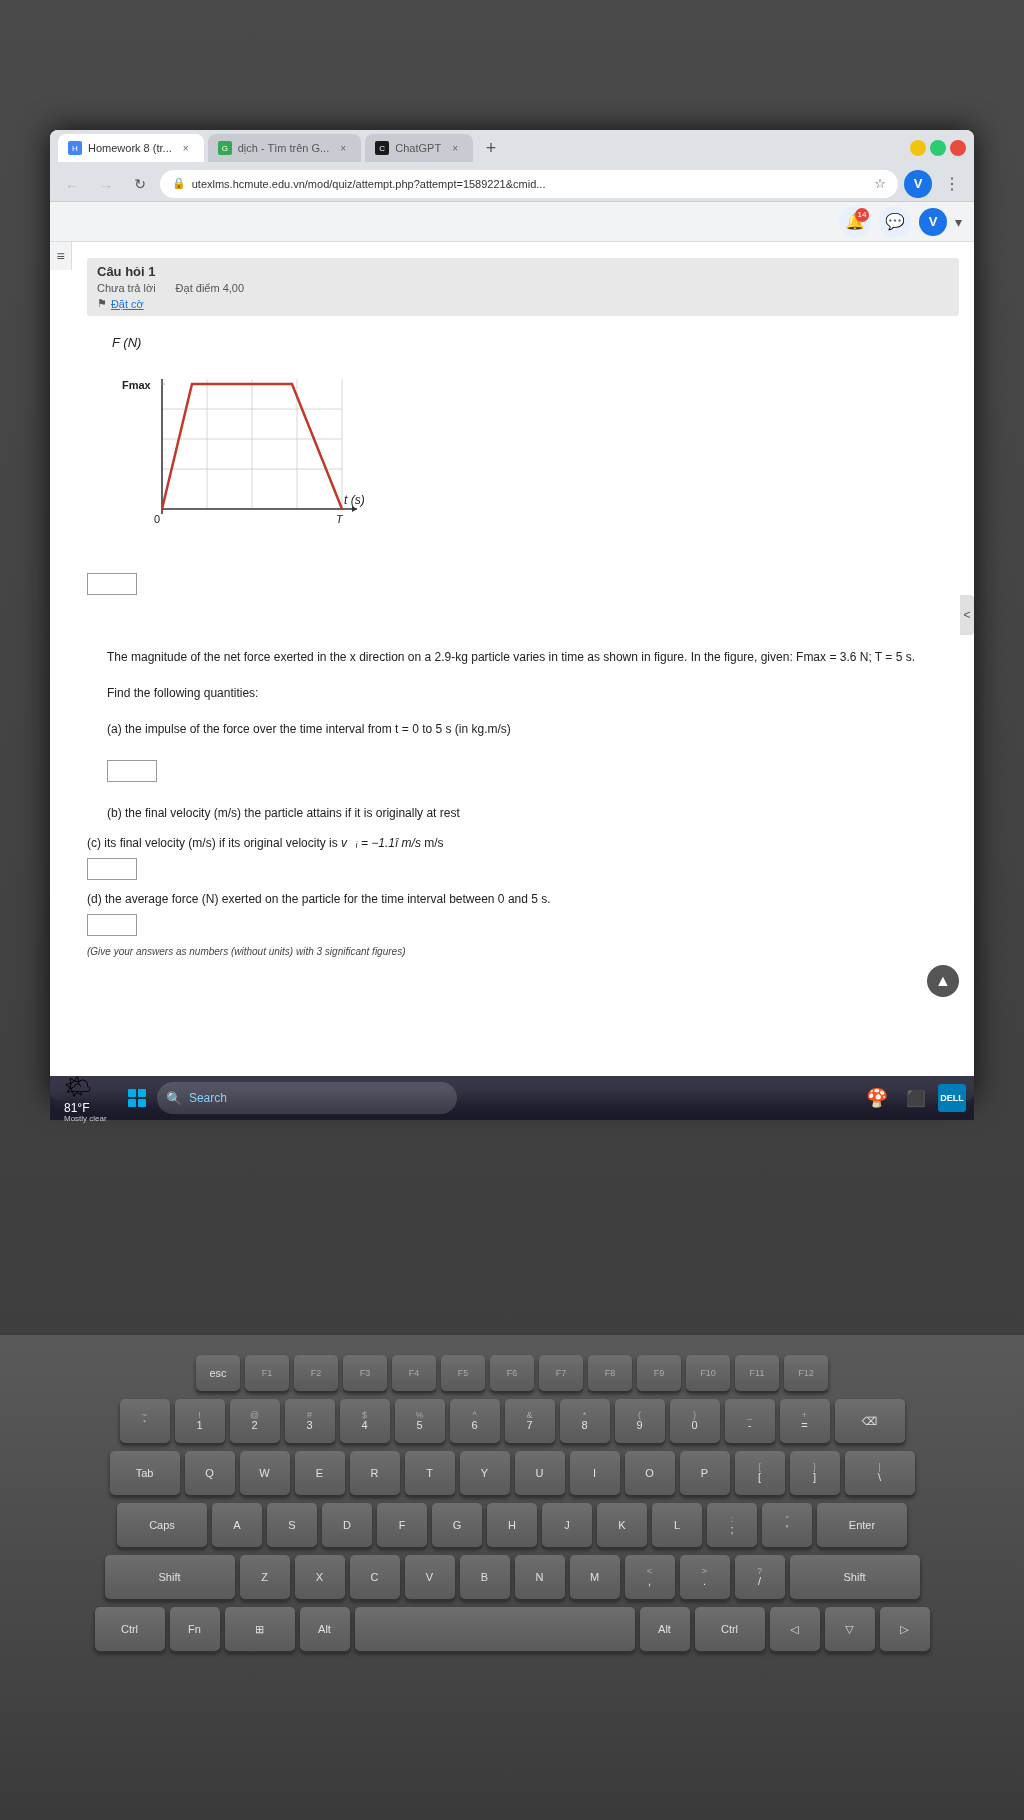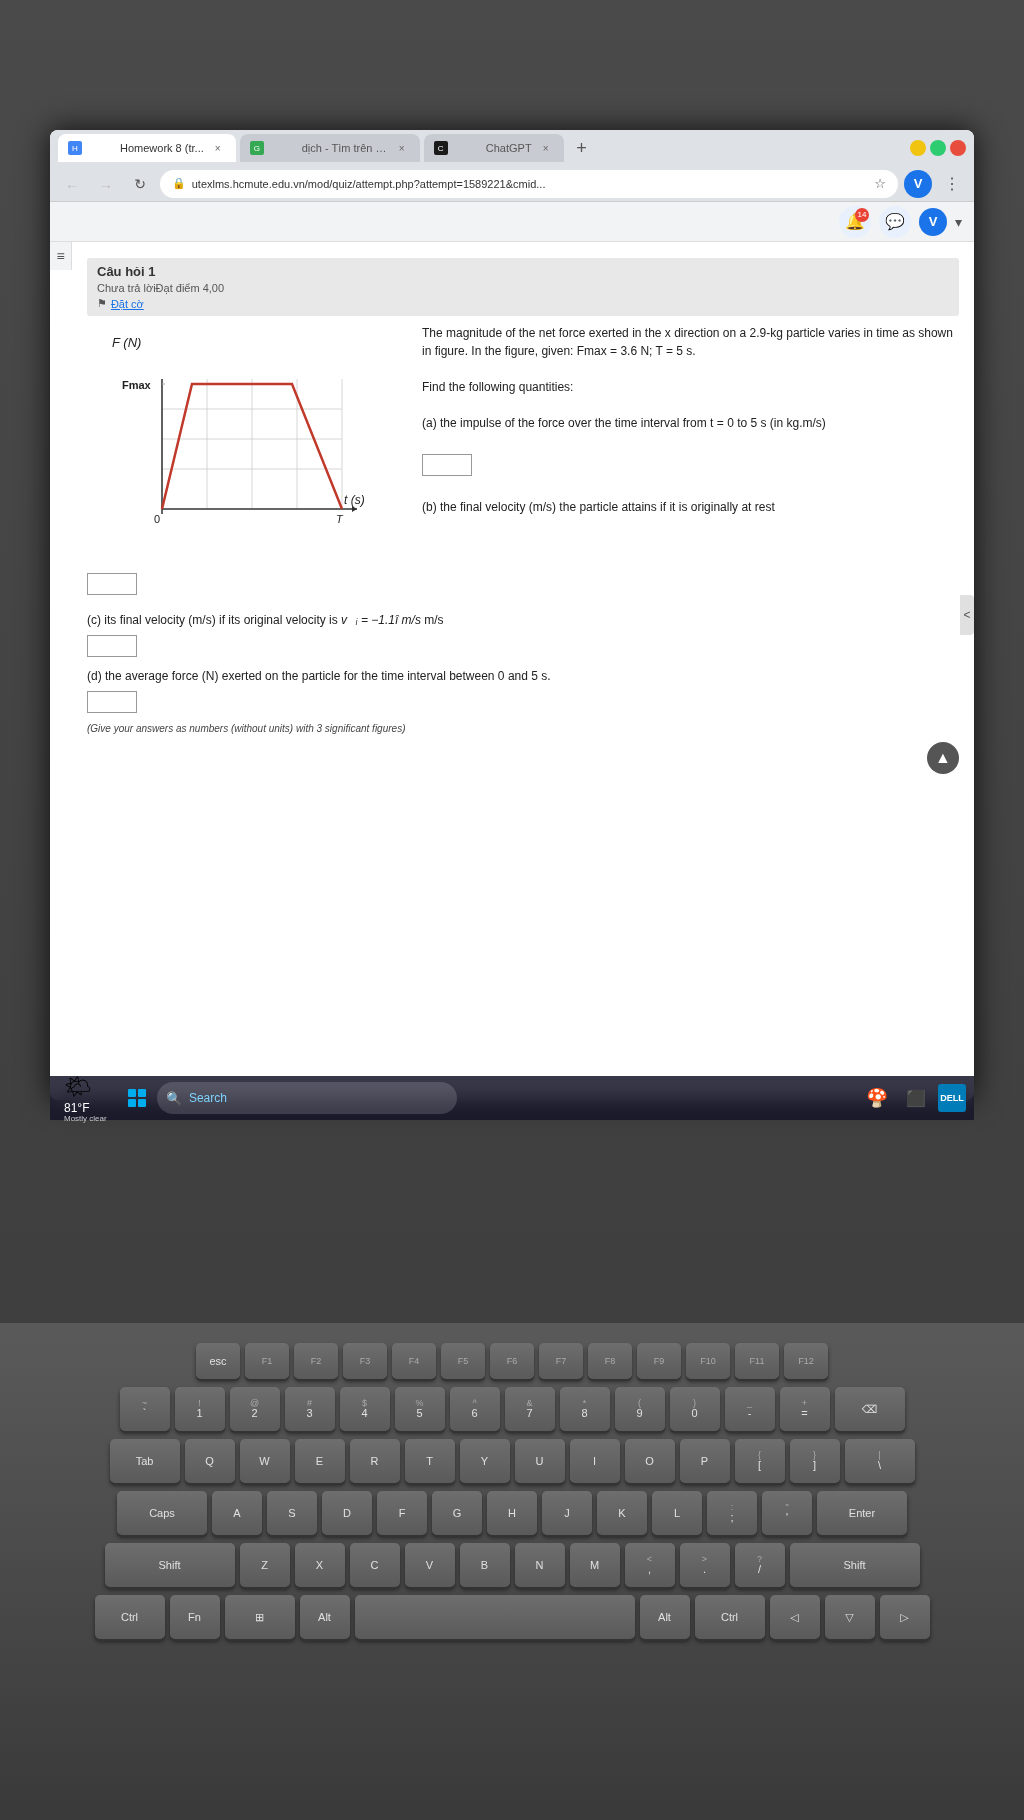--- a/index.html
+++ b/index.html
@@ -73,21 +73,20 @@
       display: flex; align-items: center; justify-content: center;
       font-size: 8px; color: white;
     }
 
     .tab-title {
       flex: 1;
       overflow: hidden;
       text-overflow: ellipsis;
       white-space: nowrap;
       font-size: 11px;
-      margin-left: 32px;
     }
 
     .tab-close {
       width: 16px; height: 16px;
       border-radius: 50%;
       display: flex; align-items: center; justify-content: center;
       font-size: 10px; cursor: pointer;
       color: #666;
     }
 
@@ -203,21 +202,21 @@
       border-radius: 3px;
     }
 
     .question-header .cau-hoi {
       font-size: 13px;
       font-weight: bold;
       color: #333;
     }
 
     .question-header .status-row {
-      display: flex; 
+      display: flex; gap: 20px;
       margin-top: 3px;
     }
 
     .question-header .status-item {
       font-size: 11px;
       color: #555;
     }
 
     .question-header .flag-row {
       display: flex; align-items: center;
@@ -226,22 +225,23 @@
 
     .flag-btn {
       font-size: 11px; color: #1a73e8;
       cursor: pointer; text-decoration: underline;
       display: flex; align-items: center; gap: 3px;
     }
 
     
     .question-body {
       display: flex;
-      gap: 15px;
+      gap: 24px;
       margin-bottom: 12px;
+      flex-direction: column;
     }
 
     .graph-area {
       flex: 0 0 300px;
     }
 
     .text-area {
       flex: 1;
       font-size: 12px;
       color: #222;
@@ -372,21 +372,21 @@
     .taskbar-icon {
       width: 32px; height: 32px;
       display: flex; align-items: center; justify-content: center;
       cursor: pointer; font-size: 18px;
       color: #fff;
     }
 
     
     .keyboard-area {
       position: absolute;
-      bottom: 12px;
+      bottom: 0;
       left: 0; right: 0;
       height: 485px;
       background: linear-gradient(180deg, #5a5a5a 0%, #4a4a4a 50%, #3a3a3a 100%);
       display: flex;
       flex-direction: column;
       align-items: center;
       padding-top: 20px;
       gap: 8px;
     }
 

